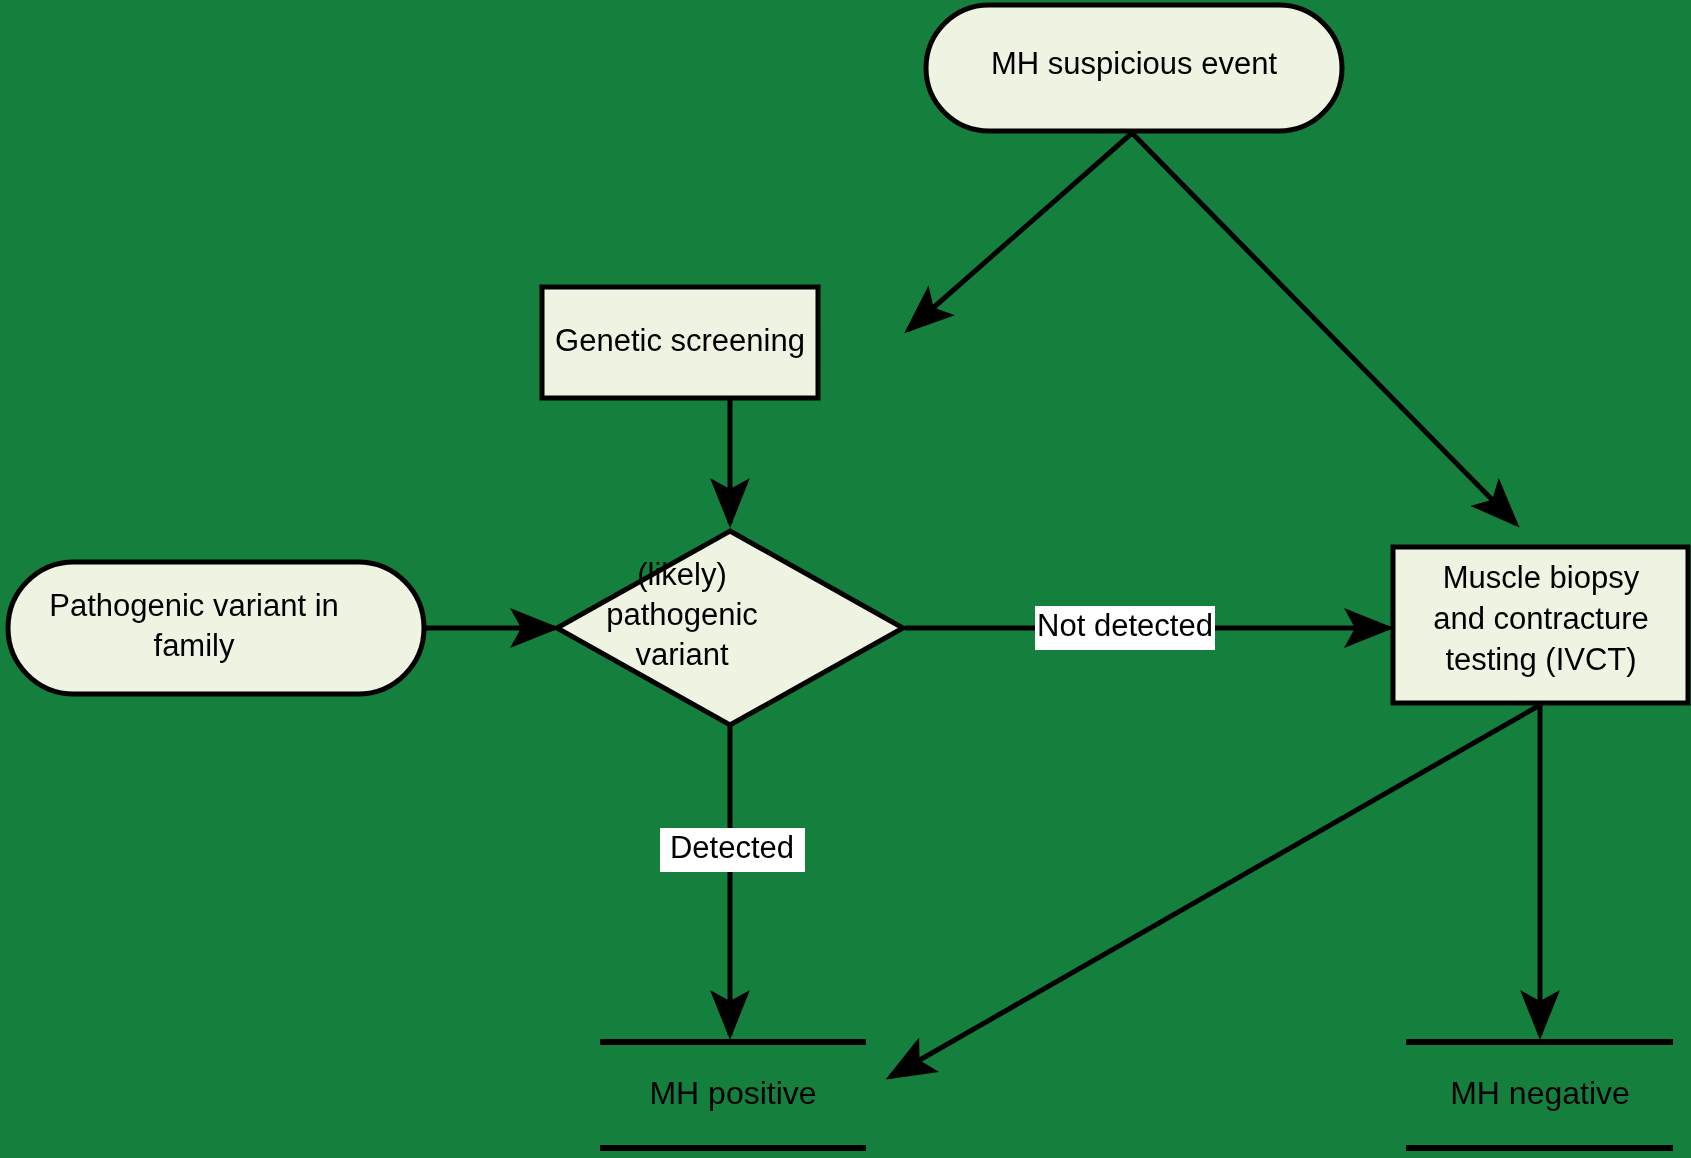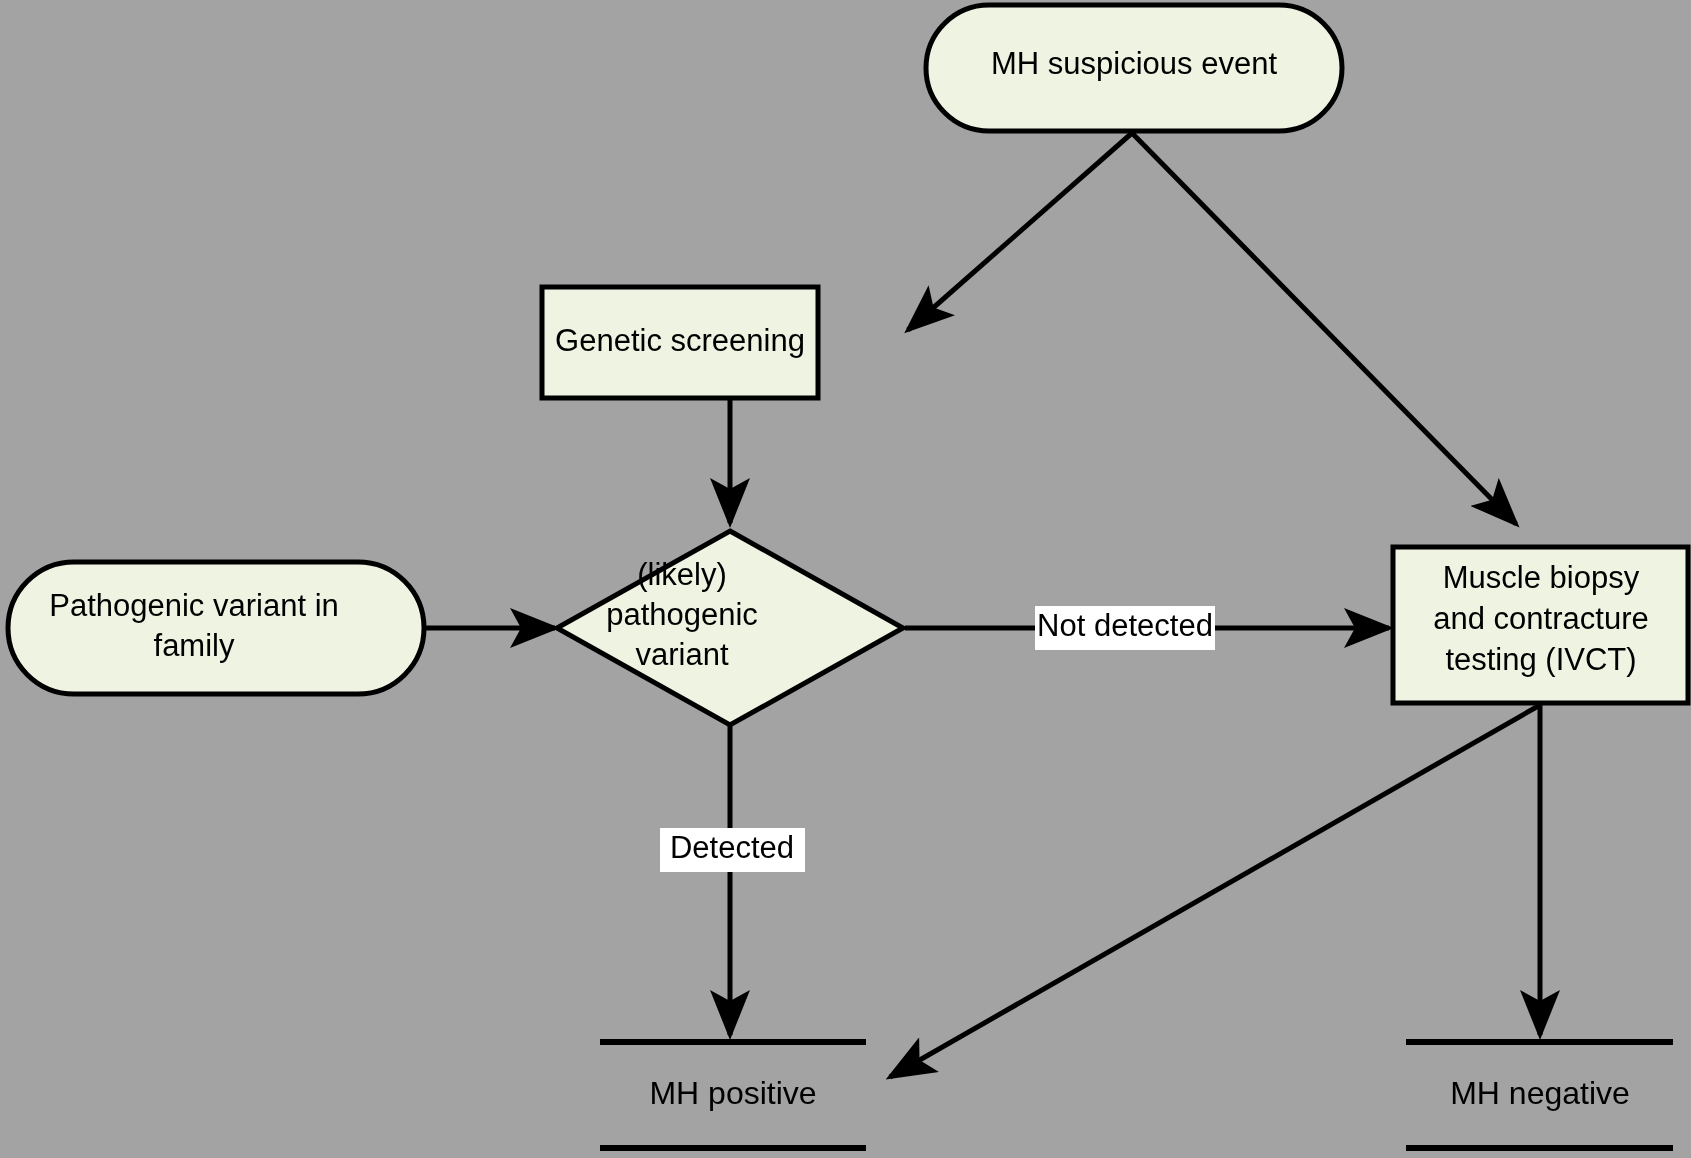--- a/index.html
+++ b/index.html
@@ -8,21 +8,21 @@
     padding: 0;
     background: #ffffff;
   }
   body {
     font-family: "Liberation Sans", sans-serif;
   }
   #canvas {
     position: relative;
     width: 1691px;
     height: 1158px;
-    background: #a3a3a3;
+    background: #15803d;
     overflow: hidden;
   }
   #flow-svg {
     position: absolute;
     left: 0;
     top: 0;
     width: 1691px;
     height: 1158px;
   }
   .node-text {

